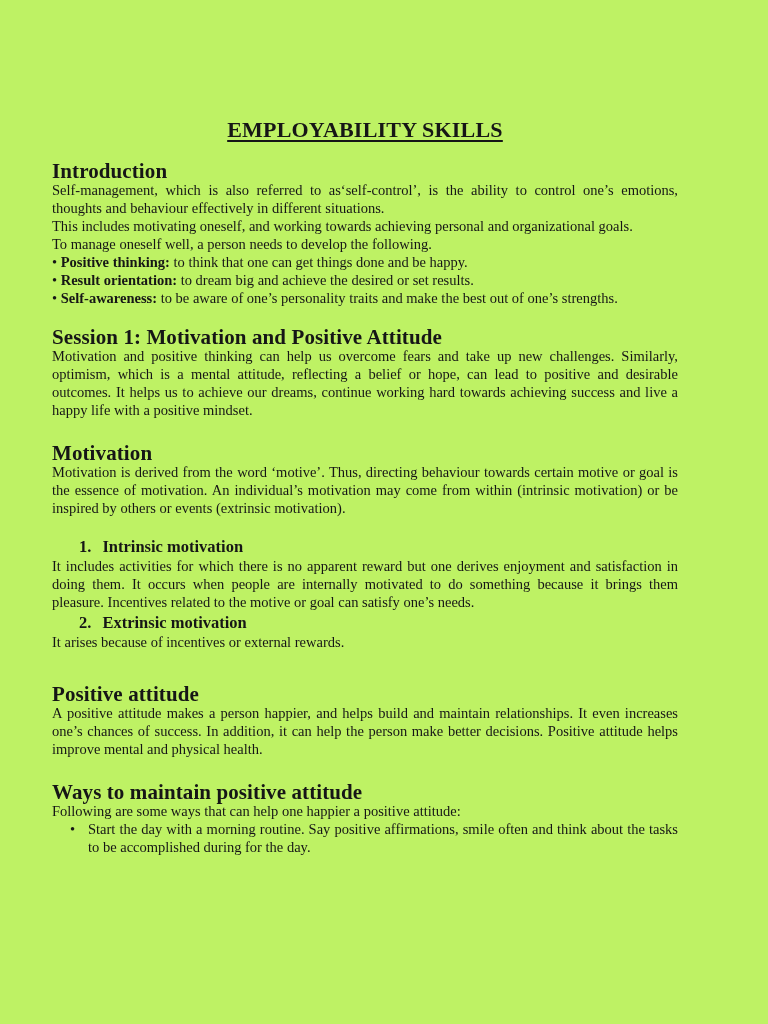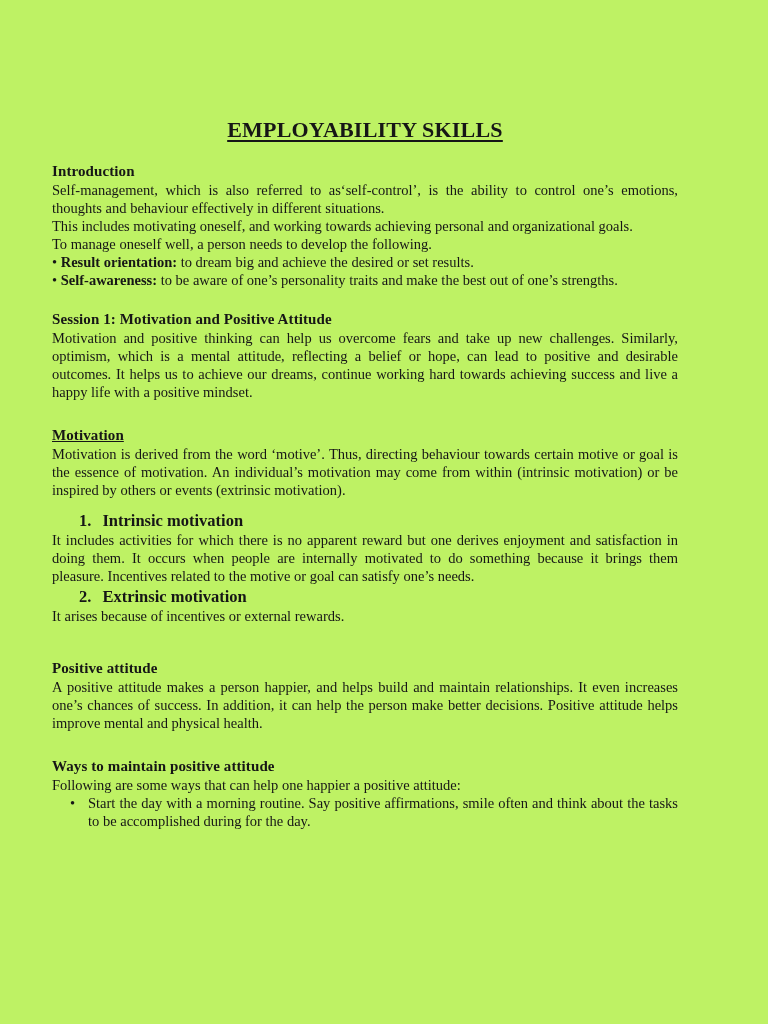--- a/index.html
+++ b/index.html
@@ -27,47 +27,47 @@
     line-height: 27px;
     margin: 0 0 18px 0;
     letter-spacing: 0.2px;
   }
   .doc-title .tl {
     text-decoration: underline;
     text-decoration-thickness: 2px;
     text-underline-offset: 3px;
   }
   h2.sec {
-    font-size: 15px;
+    font-size: 21px;
     line-height: 20px;
     font-weight: bold;
     margin: 0;
     letter-spacing: 0.1px;
   }
   h2.mt-session { margin-top: 20px; }
-  h2.mt-motivation { margin-top: 24px; text-decoration: underline; }
+  h2.mt-motivation { margin-top: 24px; }
   h2.mt-pa { margin-top: 33px; }
   h2.mt-ways { margin-top: 24px; }
   p.body {
     margin: 0;
   }
   p.j {
     text-align: justify;
   }
   p.lead-bullet b {
     font-weight: bold;
   }
   .num-head {
     font-size: 16.5px;
     line-height: 20px;
     font-weight: bold;
     margin: 0;
     padding-left: 27px;
   }
-  .num-head.first { margin-top: 12px; }
+  .num-head.first { margin-top: 20px; }
   .num-head.second { margin-top: 2px; }
   .num-head .num {
     display: inline-block;
     margin-right: 11px;
   }
   .ind-bullet {
     display: flex;
     padding-left: 18px;
   }
   .ind-bullet .dot {
@@ -85,20 +85,21 @@
 
   <div class="doc-title">
     <div><span class="tl">EMPLOYABILITY SKILLS</span></div>
   </div>
 
   <h2 class="sec">Introduction</h2>
   <p class="body j">Self-management, which is also referred to as‘self-control’, is the ability to control one’s emotions, thoughts and behaviour effectively in different situations.</p>
   <p class="body j">This includes motivating oneself, and working towards achieving personal and organizational goals.</p>
   <p class="body">To manage oneself well, a person needs to develop the following.</p>
 
+  <p class="body lead-bullet"><span>•</span> <b>Positive thinking:</b> <span>to think that one can get things done and be happy.</span></p>
   <p class="body lead-bullet"><span>•</span> <b>Result orientation:</b> <span>to dream big and achieve the desired or set results.</span></p>
   <p class="body lead-bullet"><span>•</span> <b>Self-awareness:</b> <span>to be aware of one’s personality traits and make the best out of one’s strengths.</span></p>
 
   <h2 class="sec mt-session">Session 1: Motivation and Positive Attitude</h2>
   <p class="body j">Motivation and positive thinking can help us overcome fears and take up new challenges. Similarly, optimism, which is a mental attitude, reflecting a belief or hope, can lead to positive and desirable outcomes. It helps us to achieve our dreams, continue working hard towards achieving success and live a happy life with a positive mindset.</p>
 
   <h2 class="sec mt-motivation">Motivation</h2>
   <p class="body j">Motivation is derived from the word ‘motive’. Thus, directing behaviour towards certain motive or goal is the essence of motivation. An individual’s motivation may come from within (intrinsic motivation) or be inspired by others or events (extrinsic motivation).</p>
 
   <h3 class="num-head first"><span class="num">1.</span><span>Intrinsic motivation</span></h3>

